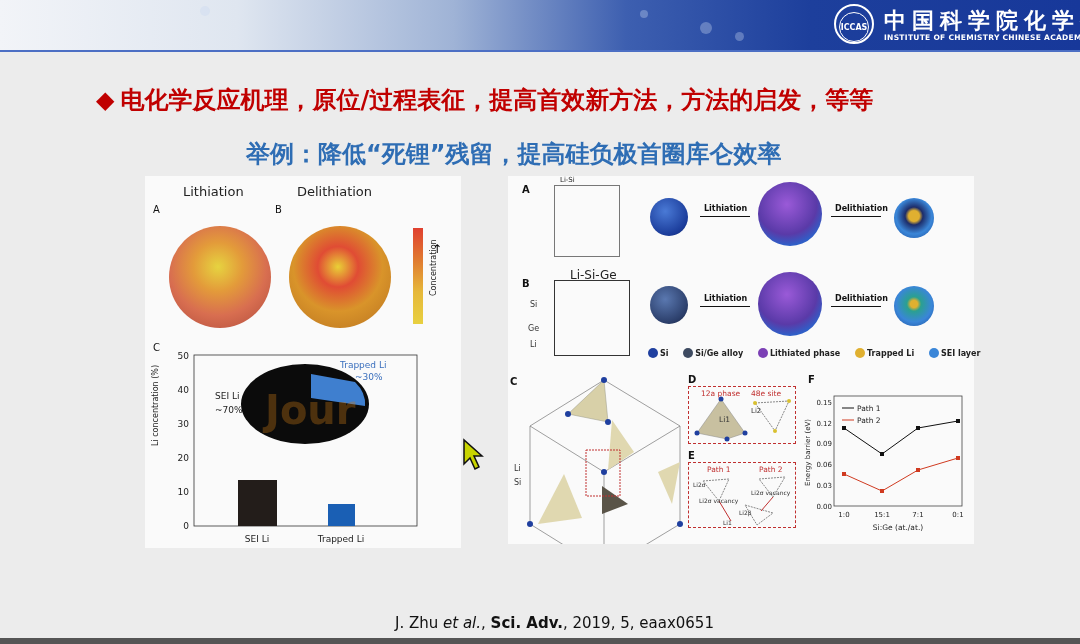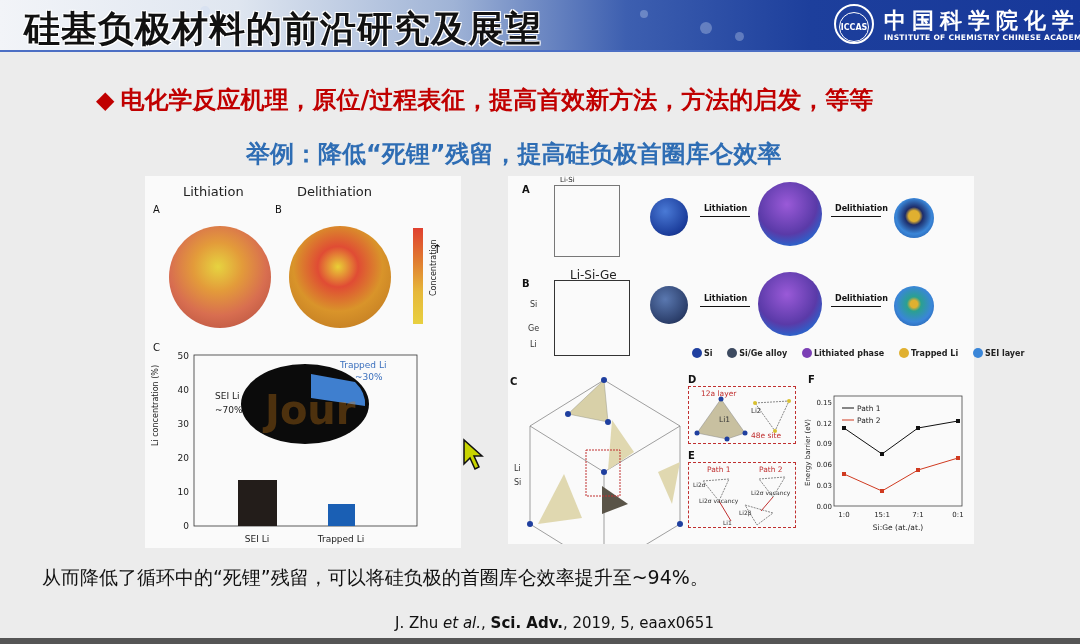--- a/index.html
+++ b/index.html
@@ -30,21 +30,20 @@
   .legend-dot { display: inline-block; width: 10px; height: 10px; border-radius: 50%; vertical-align: middle; margin-right: 2px; }
 </style>
 </head>
 <body>
 
 <div class="header">
   <div class="mol" style="left:200px;top:6px;width:10px;height:10px;"></div>
   <div class="mol" style="left:640px;top:10px;width:8px;height:8px;"></div>
   <div class="mol" style="left:700px;top:22px;width:12px;height:12px;"></div>
   <div class="mol" style="left:735px;top:32px;width:9px;height:9px;"></div>
-  <div class="title">硅基负极材料的前沿研究及展望</div>
   <div class="logo">
     <div class="logo-inner">
         <span>ICCAS</span>
       </div>
   </div>
   <div class="inst-cn">中国科学院化学研</div>
   <div class="inst-en">INSTITUTE OF CHEMISTRY  CHINESE ACADEMY</div>
 </div>
 <div class="header-line"></div>
 
@@ -116,21 +115,21 @@
   <div class="sphere" style="left:386px;top:22px;width:40px;height:40px;background:radial-gradient(circle at 50% 45%,#e0b030 0%,#e0b030 18%,#1d2d6a 30%,#3a86d8 60%,#1b4c9a);"></div>
 
   <div class="sphere" style="left:142px;top:110px;width:38px;height:38px;background:radial-gradient(circle at 40% 35%,#5a78b0,#2b3e6a 70%,#151e35);"></div>
   <div class="t" style="left:196px;top:118px;font-size:8px;font-weight:bold;color:#111;">Lithiation</div>
   <div style="position:absolute;left:192px;top:130px;width:50px;height:1px;background:#111;"></div>
   <div class="sphere" style="left:250px;top:96px;width:64px;height:64px;background:radial-gradient(circle at 45% 35%,#9a5ad8,#5a3aa8 55%,#2f5fc8 75%,#1b3c9a);"></div>
   <div class="t" style="left:327px;top:118px;font-size:8px;font-weight:bold;color:#111;">Delithiation</div>
   <div style="position:absolute;left:323px;top:130px;width:50px;height:1px;background:#111;"></div>
   <div class="sphere" style="left:386px;top:110px;width:40px;height:40px;background:radial-gradient(circle at 50% 45%,#e0b030 0%,#e0b030 12%,#2aa090 24%,#3a86d8 60%,#1b4c9a);"></div>
 
-  <div class="t" style="left:140px;top:172px;font-size:8px;font-weight:bold;color:#222;margin-left:44px;">
+  <div class="t" style="left:140px;top:172px;font-size:8px;font-weight:bold;color:#222;">
     <span style="margin-right:12px;"><span class="legend-dot" style="background:#1f3f9f"></span><span>Si</span></span>
     <span style="margin-right:12px;"><span class="legend-dot" style="background:#3d4a60"></span><span>Si/Ge alloy</span></span>
     <span style="margin-right:12px;"><span class="legend-dot" style="background:#7b3fb5"></span><span>Lithiated phase</span></span>
     <span style="margin-right:12px;"><span class="legend-dot" style="background:#e0b030"></span><span>Trapped Li</span></span>
     <span><span class="legend-dot" style="background:#3a86d8"></span><span>SEI layer</span></span>
   </div>
 
   <div class="t panel-letter" style="left:2px;top:200px;">C</div>
   <svg style="position:absolute;left:0;top:198px;" width="180" height="170">
     <polygon points="22,52 96,6 172,52 172,150 96,196 22,150" fill="none" stroke="#777" stroke-width="0.7"></polygon>
@@ -148,22 +147,22 @@
     <circle cx="100" cy="48" r="3" fill="#1f3f9f"></circle>
       <circle cx="22" cy="150" r="3" fill="#1f3f9f"></circle>
     <circle cx="96" cy="98" r="3" fill="#1f3f9f"></circle>
       <circle cx="172" cy="150" r="3" fill="#1f3f9f"></circle>
   </svg>
   <div class="t" style="left:6px;top:288px;font-size:8px;color:#333;">Li</div>
   <div class="t" style="left:6px;top:302px;font-size:8px;color:#333;">Si</div>
 
   <div class="t panel-letter" style="left:180px;top:198px;">D</div>
   <div style="position:absolute;left:180px;top:210px;width:108px;height:58px;border:1px dashed #c03030;">
-    <div class="t" style="left:12px;top:2px;font-size:7.5px;color:#c03030;">12a layer</div>
-    <div class="t" style="left:62px;top:2px;font-size:7.5px;color:#c03030;margin-top:42px;">48e site</div>
+    <div class="t" style="left:12px;top:2px;font-size:7.5px;color:#c03030;">12a phase</div>
+    <div class="t" style="left:62px;top:2px;font-size:7.5px;color:#c03030;">48e site</div>
     <svg style="position:absolute;left:0;top:0;" width="108" height="58">
       <polygon points="8,46 32,12 56,46 38,52" fill="#c8c0a0" stroke="#888" stroke-width="0.5"></polygon>
       <circle cx="32" cy="12" r="2.5" fill="#1f3f9f"></circle>
         <circle cx="8" cy="46" r="2.5" fill="#1f3f9f"></circle>
       <circle cx="56" cy="46" r="2.5" fill="#1f3f9f"></circle>
         <circle cx="38" cy="52" r="2.5" fill="#1f3f9f"></circle>
       <polygon points="66,16 100,14 86,44" fill="none" stroke="#888" stroke-dasharray="2,1"></polygon>
       <circle cx="66" cy="16" r="2" fill="#d8c030"></circle>
         <circle cx="100" cy="14" r="2" fill="#d8c030"></circle>
         <circle cx="86" cy="44" r="2" fill="#d8c030"></circle>
@@ -228,16 +227,15 @@
     <text x="100" y="154" font-size="7.5" fill="#222" text-anchor="middle">Si:Ge (at./at.)</text>
     <text x="12" y="110" font-size="7" fill="#222" transform="rotate(-90 12 110)">Energy barrier (eV)</text>
   </svg>
 </div>
 
 <svg class="cursor" width="24" height="34">
   <polygon points="2,2 2,26 8,20 13,31 17,29 12,18 20,18" fill="#c8d400" stroke="#111" stroke-width="1.5"></polygon>
 </svg>
 
 <div class="footer-text">
-  <div>从而降低了循环中的“死锂”残留，可以将硅负极的首圈库仑效率提升至~94%。</div>
 </div>
 <div class="citation"><span>J. Zhu </span><i>et al.</i><span>, </span><b>Sci. Adv.</b><span>, 2019, 5, eaax0651</span></div>
 <div class="bottom-bar"></div>
 
 </body></html>

